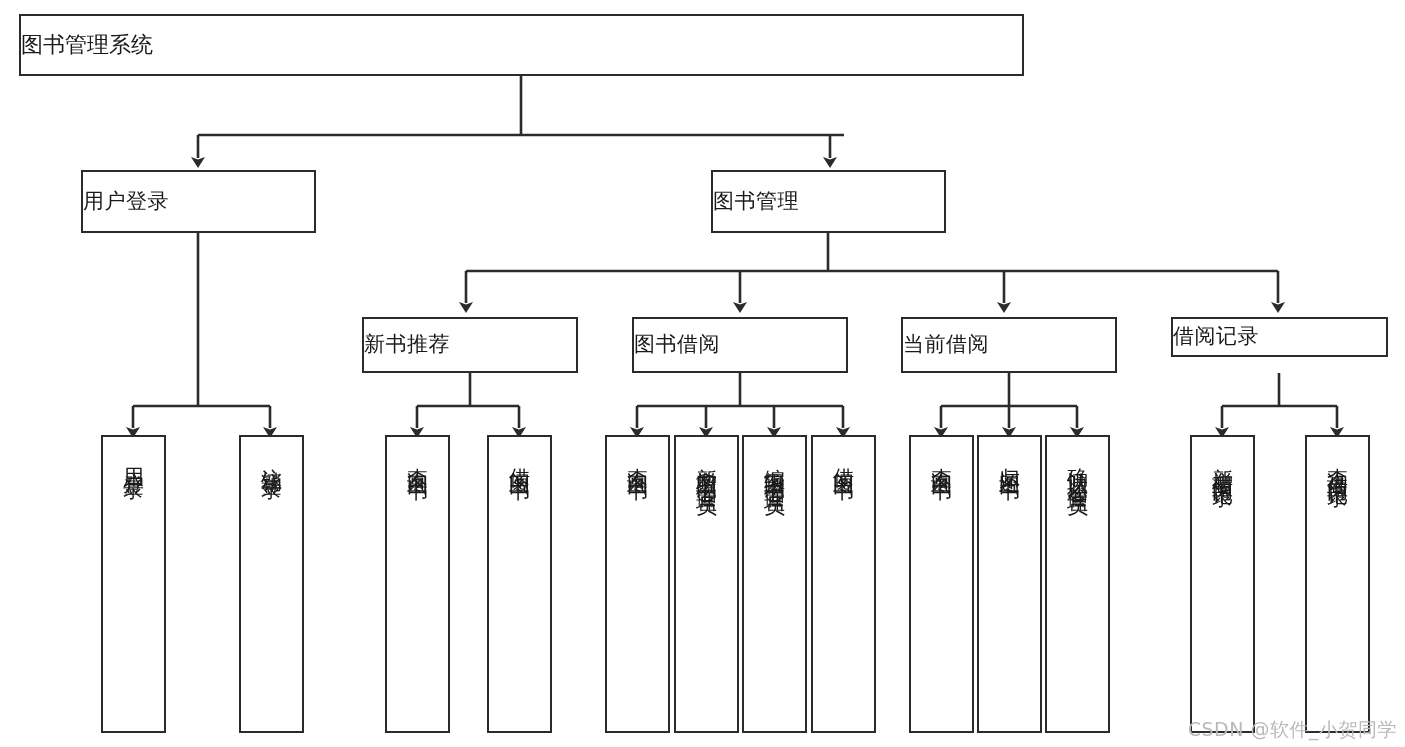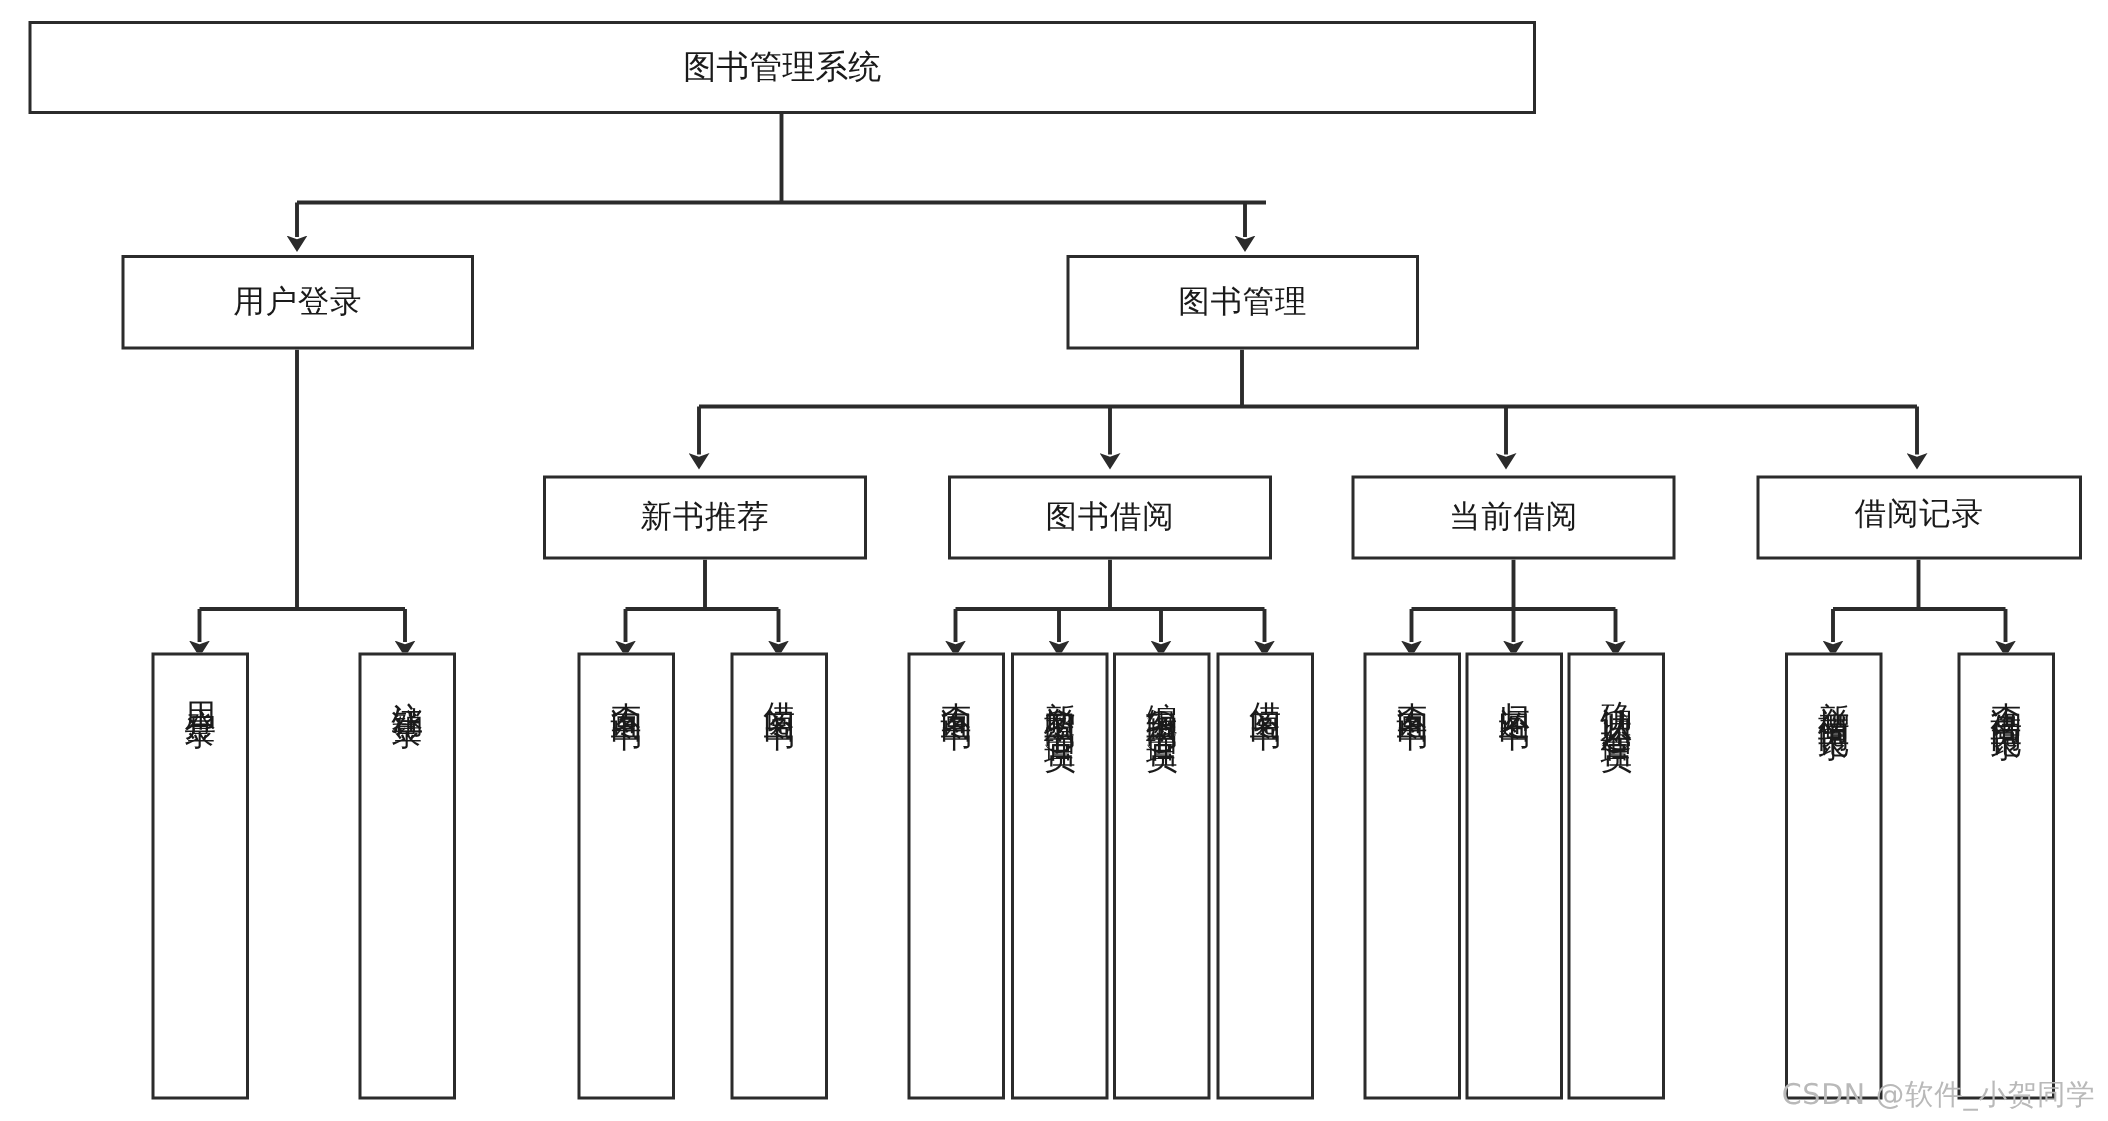--- a/index.html
+++ b/index.html
@@ -25,21 +25,20 @@
     height: 747px;
     pointer-events: none;
   }
   .node {
     position: absolute;
     box-sizing: border-box;
     background: #ffffff;
     border: 2px solid #2b2b2b;
     display: flex;
     align-items: center;
-    justify-content: center;
     color: #1a1a1a;
   }
   .node.h {
     font-size: 21px;
     line-height: 1.2;
     letter-spacing: 0.5px;
   }
   .node.root {
     font-size: 22px;
   }
@@ -136,21 +135,21 @@
 
   <div class="node h" style="left:711px; top:170px; width:235px; height:63px;">
     <span>图书管理</span>
   </div>
   <div class="node h" style="left:632px; top:317px; width:216px; height:56px;">
     <span>图书借阅</span>
   </div>
   <div class="node h" style="left:901px; top:317px; width:216px; height:56px;">
     <span>当前借阅</span>
   </div>
-  <div class="node h" style="left:1171px; top:317px; width:217px; height:56px;font-family:Liberation Mono, monospace;">
+  <div class="node h" style="left:1171px; top:317px; width:217px; height:40px;">
     <span>借阅记录</span>
   </div>
 
   <div class="node leaf" style="left:101px; top:435px; width:65px; height:298px;">
     <span class="vlabel">用户登录</span>
   </div>
   <div class="node leaf" style="left:239px; top:435px; width:65px; height:298px;">
     <span class="vlabel">注销登录</span>
   </div>
 

